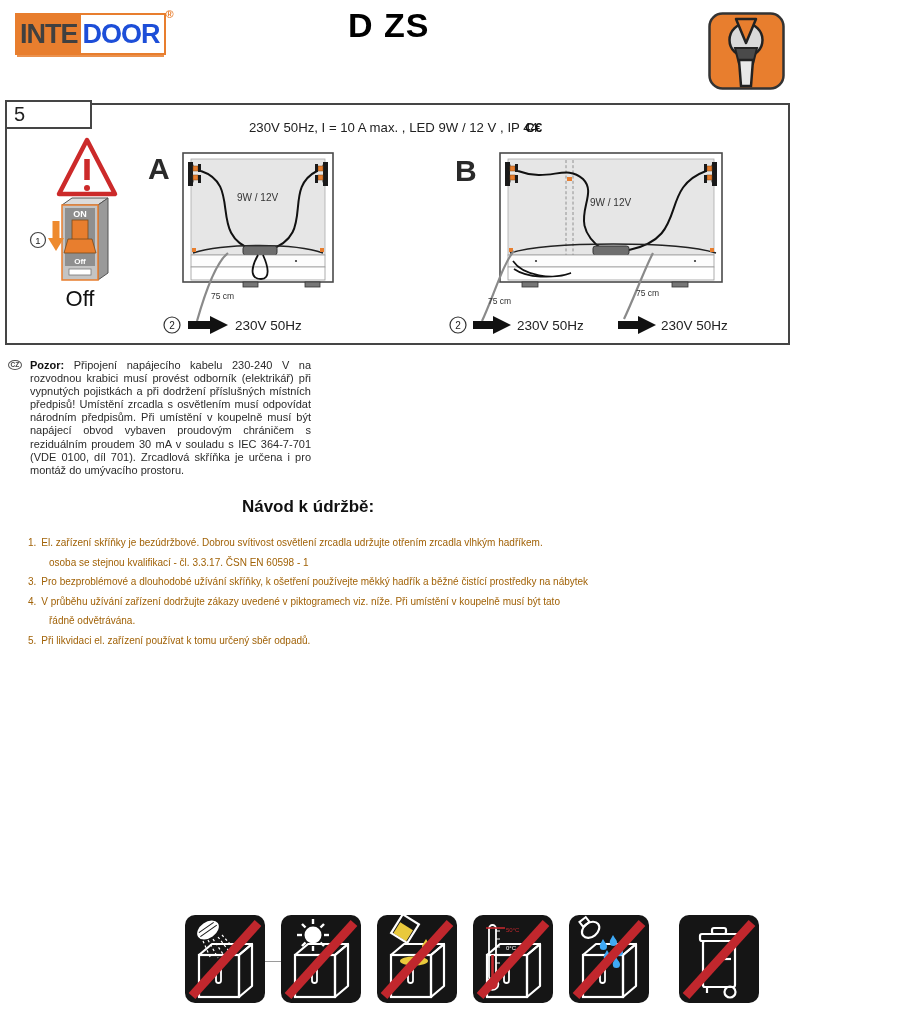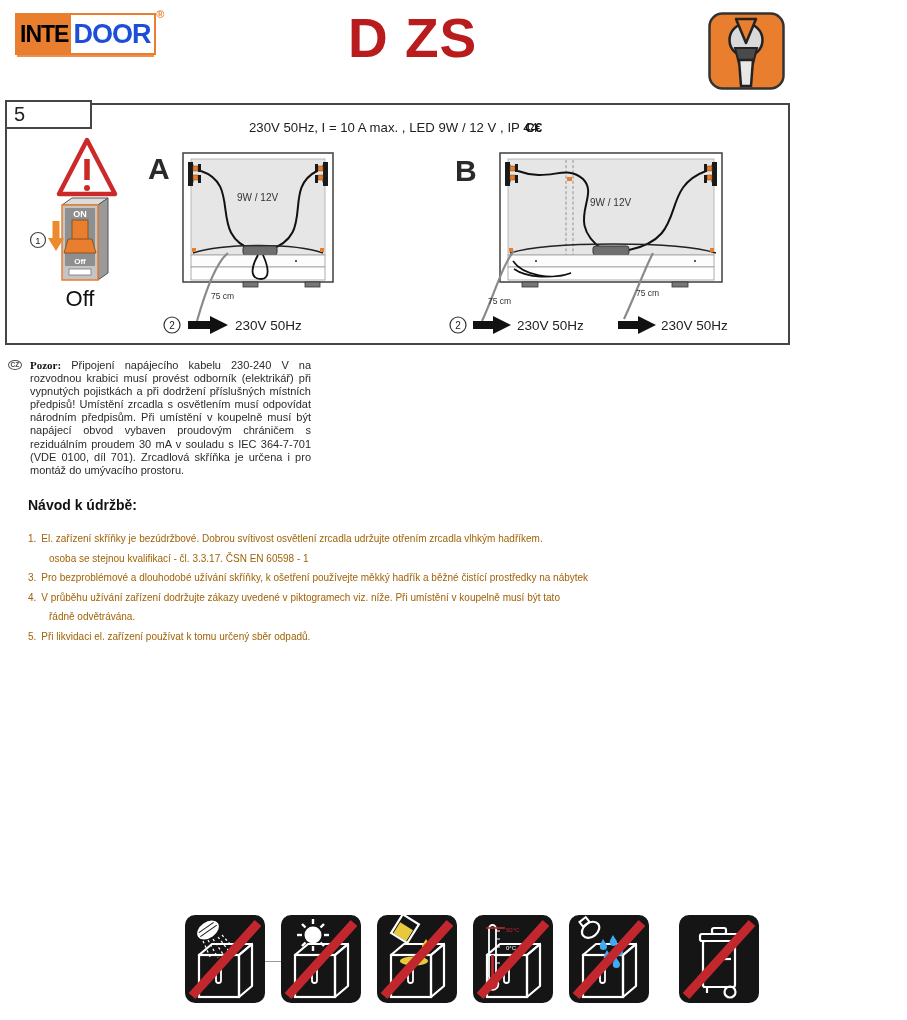--- a/index.html
+++ b/index.html
@@ -1,42 +1,42 @@
 <!DOCTYPE html>
 <html><head>
 <meta charset="utf-8">
 <style>
   html,body{margin:0;padding:0;background:#fff;}
   #page{position:relative;width:907px;height:1020px;background:#fff;overflow:hidden;
         font-family:"Liberation Sans",sans-serif;color:#1a1a1a;}
   
   #logo{position:absolute;left:15px;top:13px;height:38px;display:flex;align-items:stretch;
         border:2px solid #E87E2E;box-shadow:0 4px 0 -2px rgba(232,126,46,.85);background:#fff;}
-  #logo .p1{background:#E87E2E;color:#000000;font-weight:bold;font-size:23px;line-height:38px;
+  #logo .p1{background:#E87E2E;color:#404040;font-weight:bold;font-size:27px;line-height:38px;
         padding:0 3px;letter-spacing:-1px;}
   #logo .p2{color:#1d4ed8;font-weight:bold;font-size:27px;line-height:38px;padding:0 4px 0 2px;
         letter-spacing:-1px;}
   #logo .reg{position:absolute;right:-10px;top:-7px;color:#E87E2E;font-size:11px;font-weight:bold;}
-  #doc-title{position:absolute;left:348px;top:6px;font-size:55px;font-weight:bold;
-        letter-spacing:1px;color:#b91c1c;}
+  #doc-title{position:absolute;left:348px;top:6px;font-size:34px;font-weight:bold;
+        letter-spacing:1px;color:#000000;}
   #service-icon{position:absolute;left:708px;top:12px;}
   
   #frame{position:absolute;left:5px;top:103px;width:781px;height:238px;border:2px solid #454545;}
   #frame-tab{position:absolute;left:5px;top:100px;width:76px;height:25px;border:2px solid #454545;
         background:#fff;z-index:2;font-size:20px;line-height:24px;padding-left:7px;color:#222;}
   #frame-svg{position:absolute;left:5px;top:103px;z-index:1;}
   
   #pozor{position:absolute;left:8px;top:359px;width:303px;font-size:11px;line-height:13.1px;
         text-align:justify;color:#2b2b2b;padding-left:22px;box-sizing:border-box;}
   #pozor .cz{position:absolute;left:0;top:1px;border:1px solid #555;border-radius:50%;
         font-size:6.5px;line-height:8px;padding:0 1.5px;color:#444;font-weight:bold;}
-  #pozor b{color:#111;font-family:Liberation Serif, serif;}
+  #pozor b{color:#111;}
   
   #maint{position:absolute;left:28px;top:497px;}
-  #maint h2{margin:0 0 16px 0;font-size:14px;font-weight:bold;color:#111;}
+  #maint h2{margin:0 0 16px 0;font-size:17px;font-weight:bold;color:#111;text-align:center;}
   .li-line{white-space:nowrap;font-size:10px;line-height:19.5px;color:#a16207;}
   .li-line .num{margin-right:5px;}
   .li-cont{padding-left:21px;}
   
   .picto{position:absolute;top:915px;}
   #connector{position:absolute;left:265px;top:961px;width:16px;height:1px;background:#9a9a9a;}
 </style>
 </head>
 <body>
 

